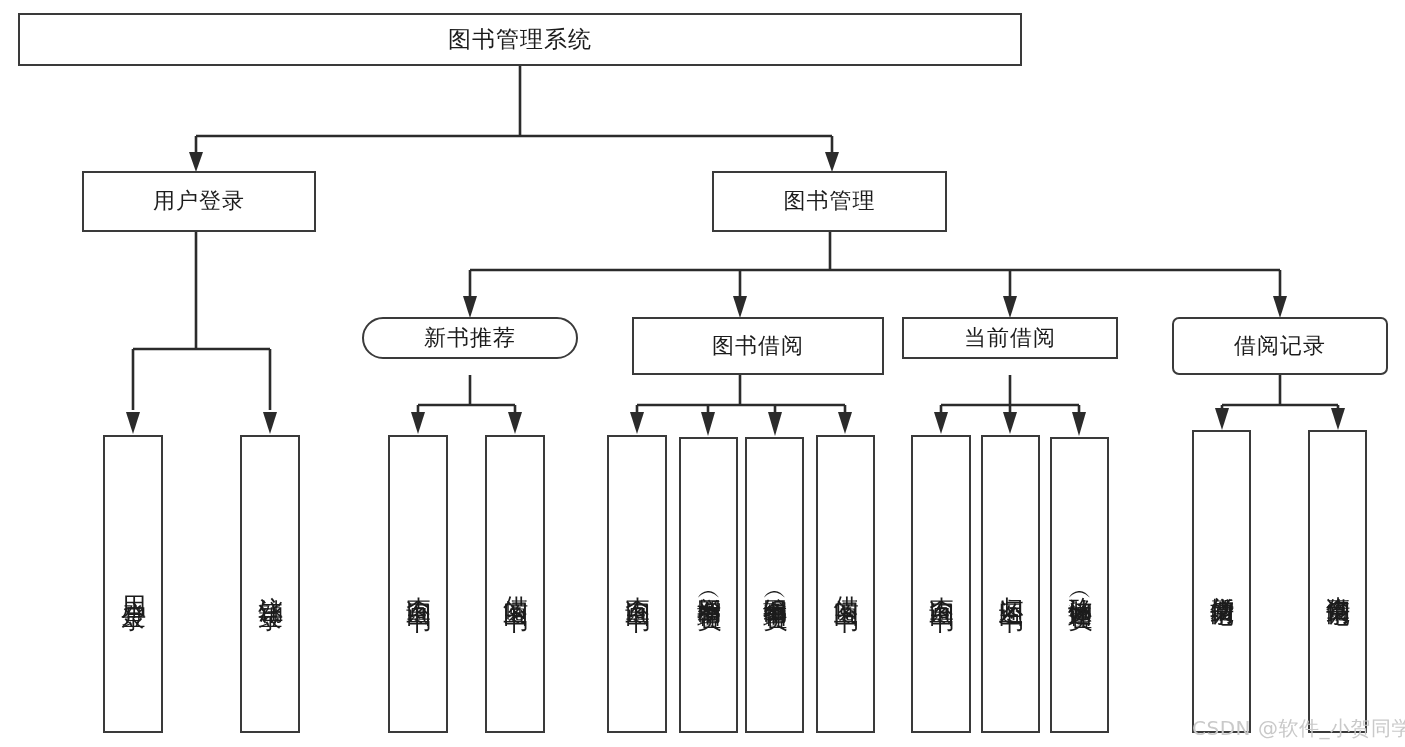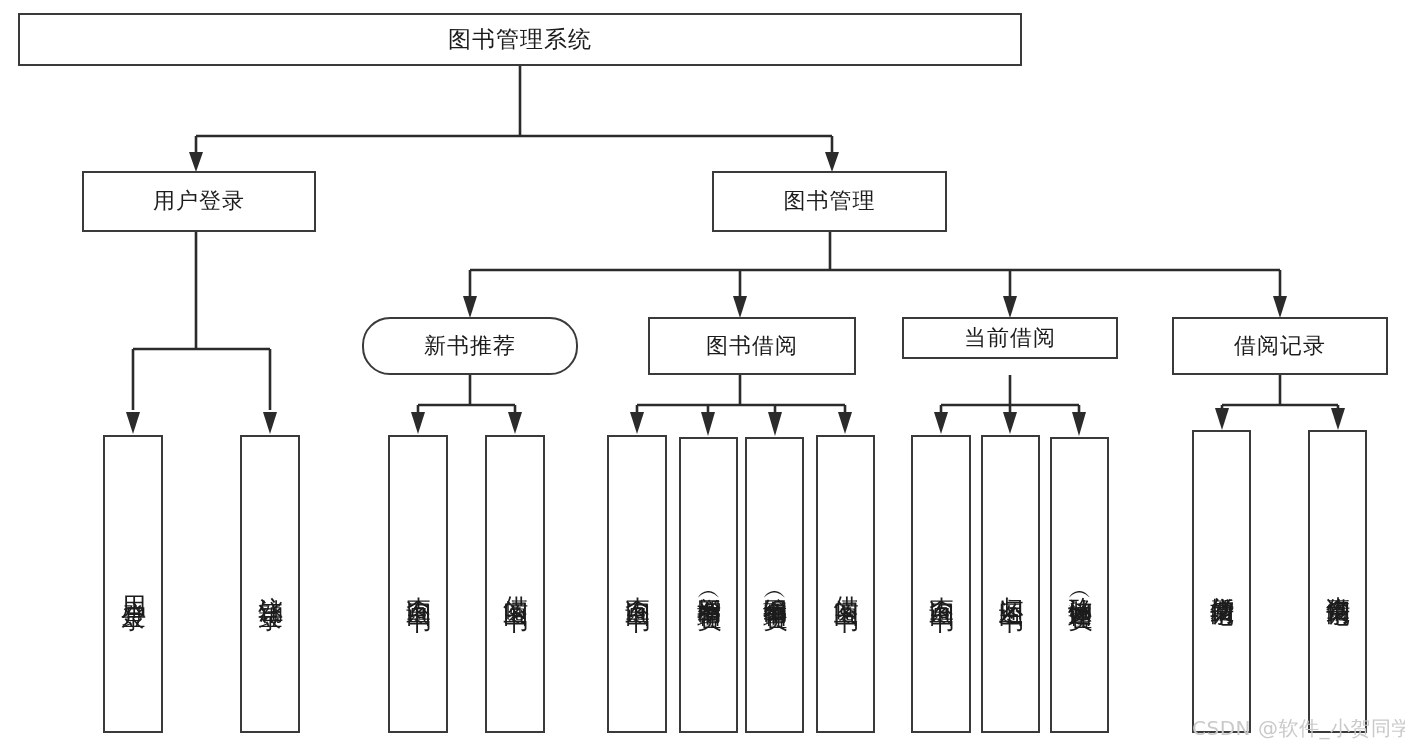--- a/index.html
+++ b/index.html
@@ -116,33 +116,33 @@
   </div>
 
   <div class="node horiz" style="left:82px;top:171px;width:234px;height:61px;">
     <span class="lbl">用户登录</span>
   </div>
 
   <div class="node horiz" style="left:712px;top:171px;width:235px;height:61px;align-items:center;">
     <span class="lbl">图书管理</span>
   </div>
 
-  <div class="node horiz" style="left:362px;top:317px;width:216px;height:58px;border-radius:28px;">
+  <div class="node horiz" style="left:362px;top:317px;width:216px;height:42px;border-radius:28px;">
     <span class="lbl">新书推荐</span>
   </div>
 
-  <div class="node horiz" style="left:648px;top:317px;width:208px;height:58px;">
+  <div class="node horiz" style="left:632px;top:317px;width:252px;height:58px;">
     <span class="lbl">图书借阅</span>
   </div>
 
   <div class="node horiz" style="left:902px;top:317px;width:216px;height:42px;">
     <span class="lbl">当前借阅</span>
   </div>
 
-  <div class="node horiz" style="left:1172px;top:317px;width:216px;height:58px;">
+  <div class="node horiz" style="left:1172px;top:317px;width:216px;height:58px;border-radius:7px;">
     <span class="lbl">借阅记录</span>
   </div>
 
   <div class="node vert" style="left:103px;top:435px;width:60px;height:298px;">
     <span class="lbl">用户登录</span>
   </div>
 
   <div class="node vert" style="left:240px;top:435px;width:60px;height:298px;">
     <span class="lbl">注销登录</span>
   </div>

